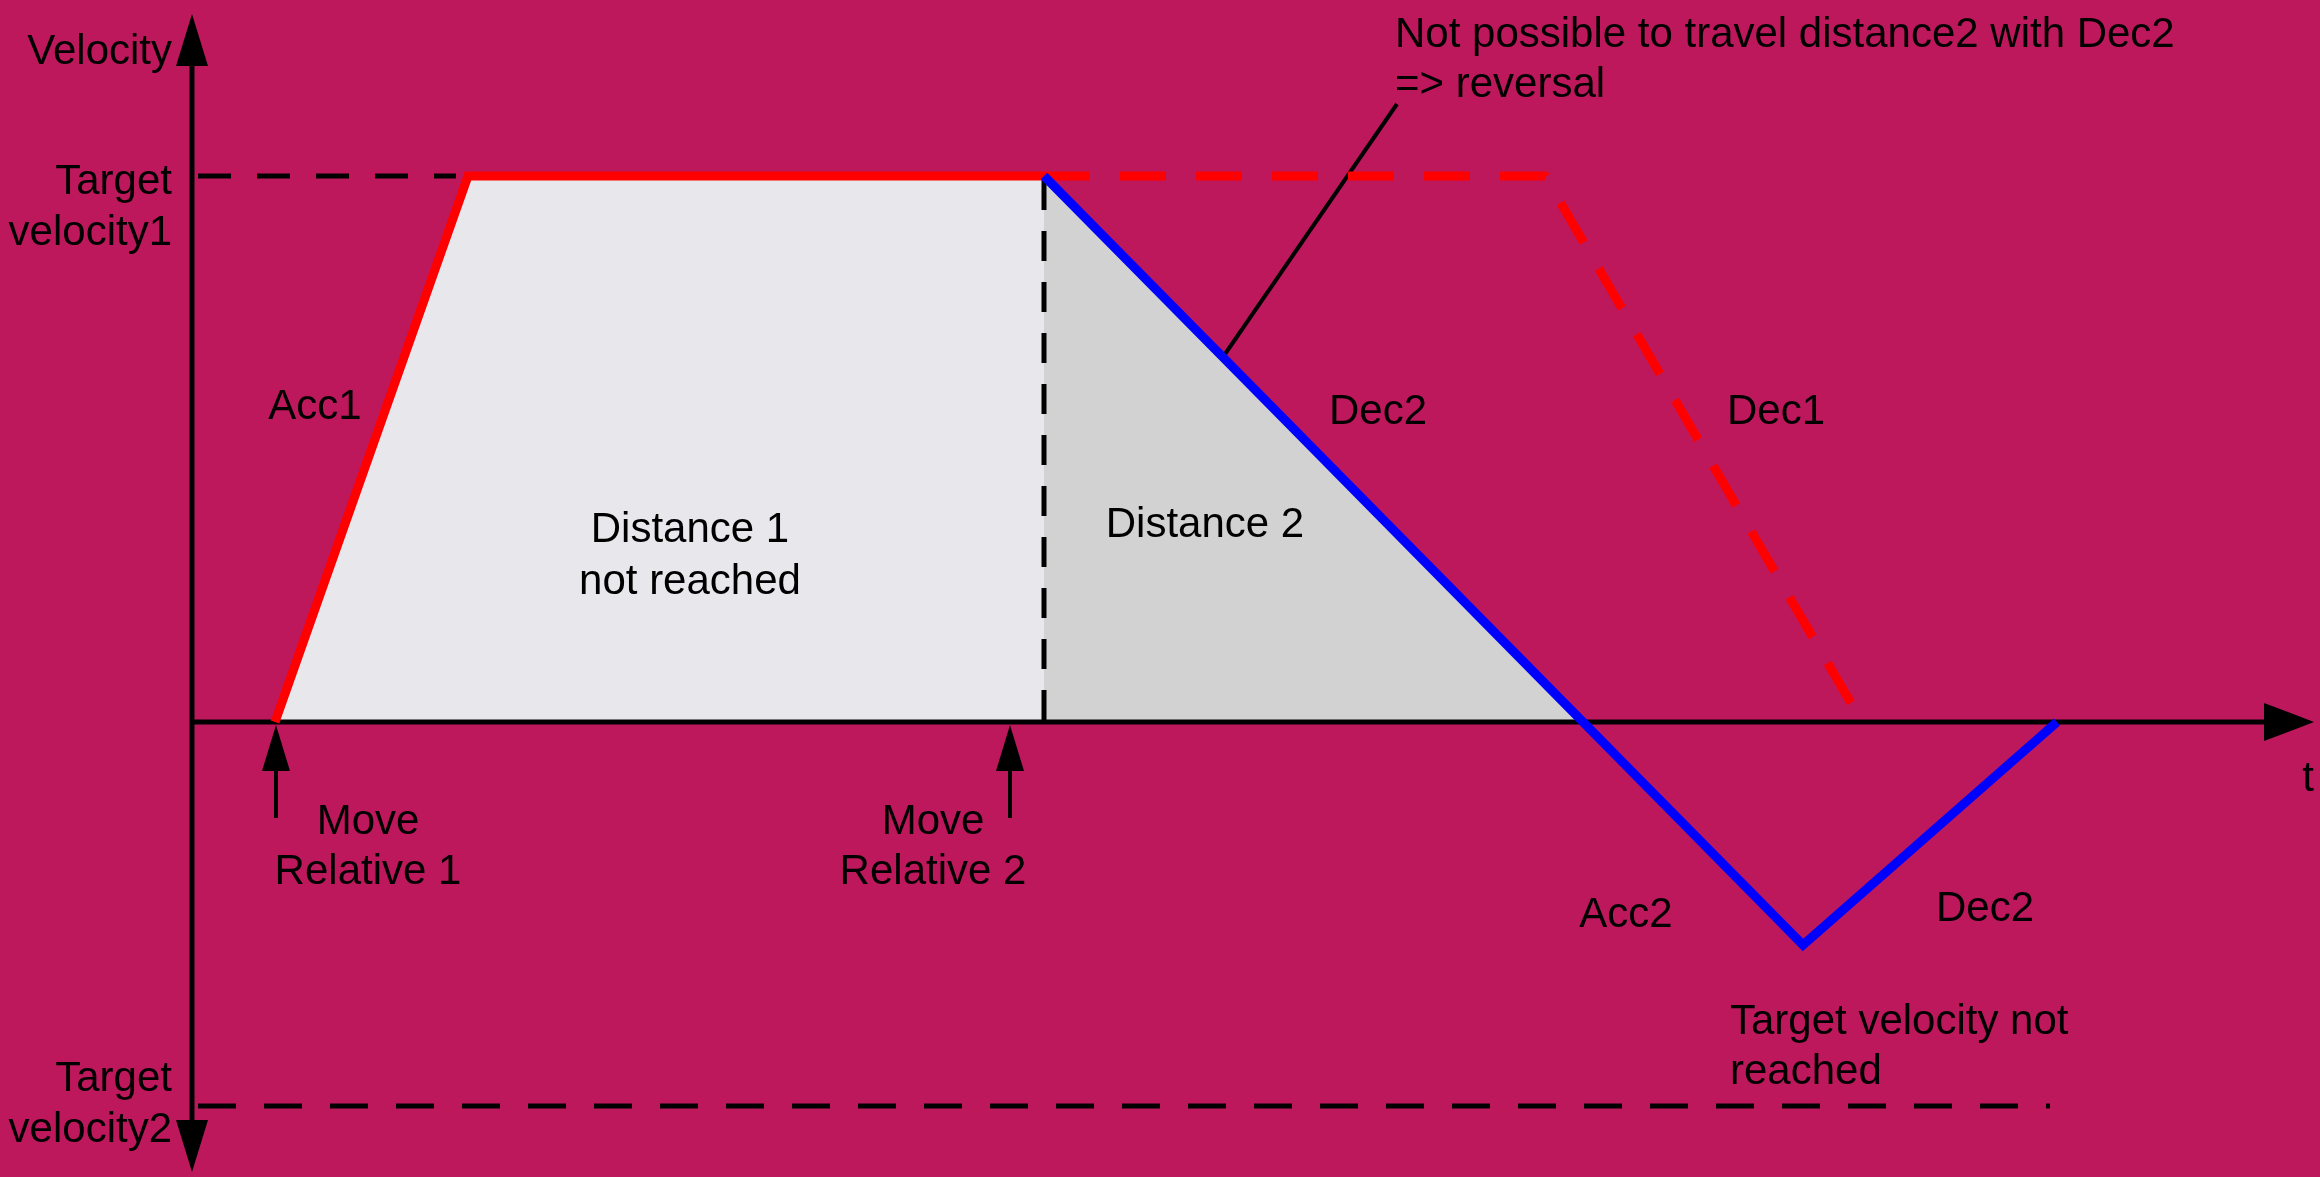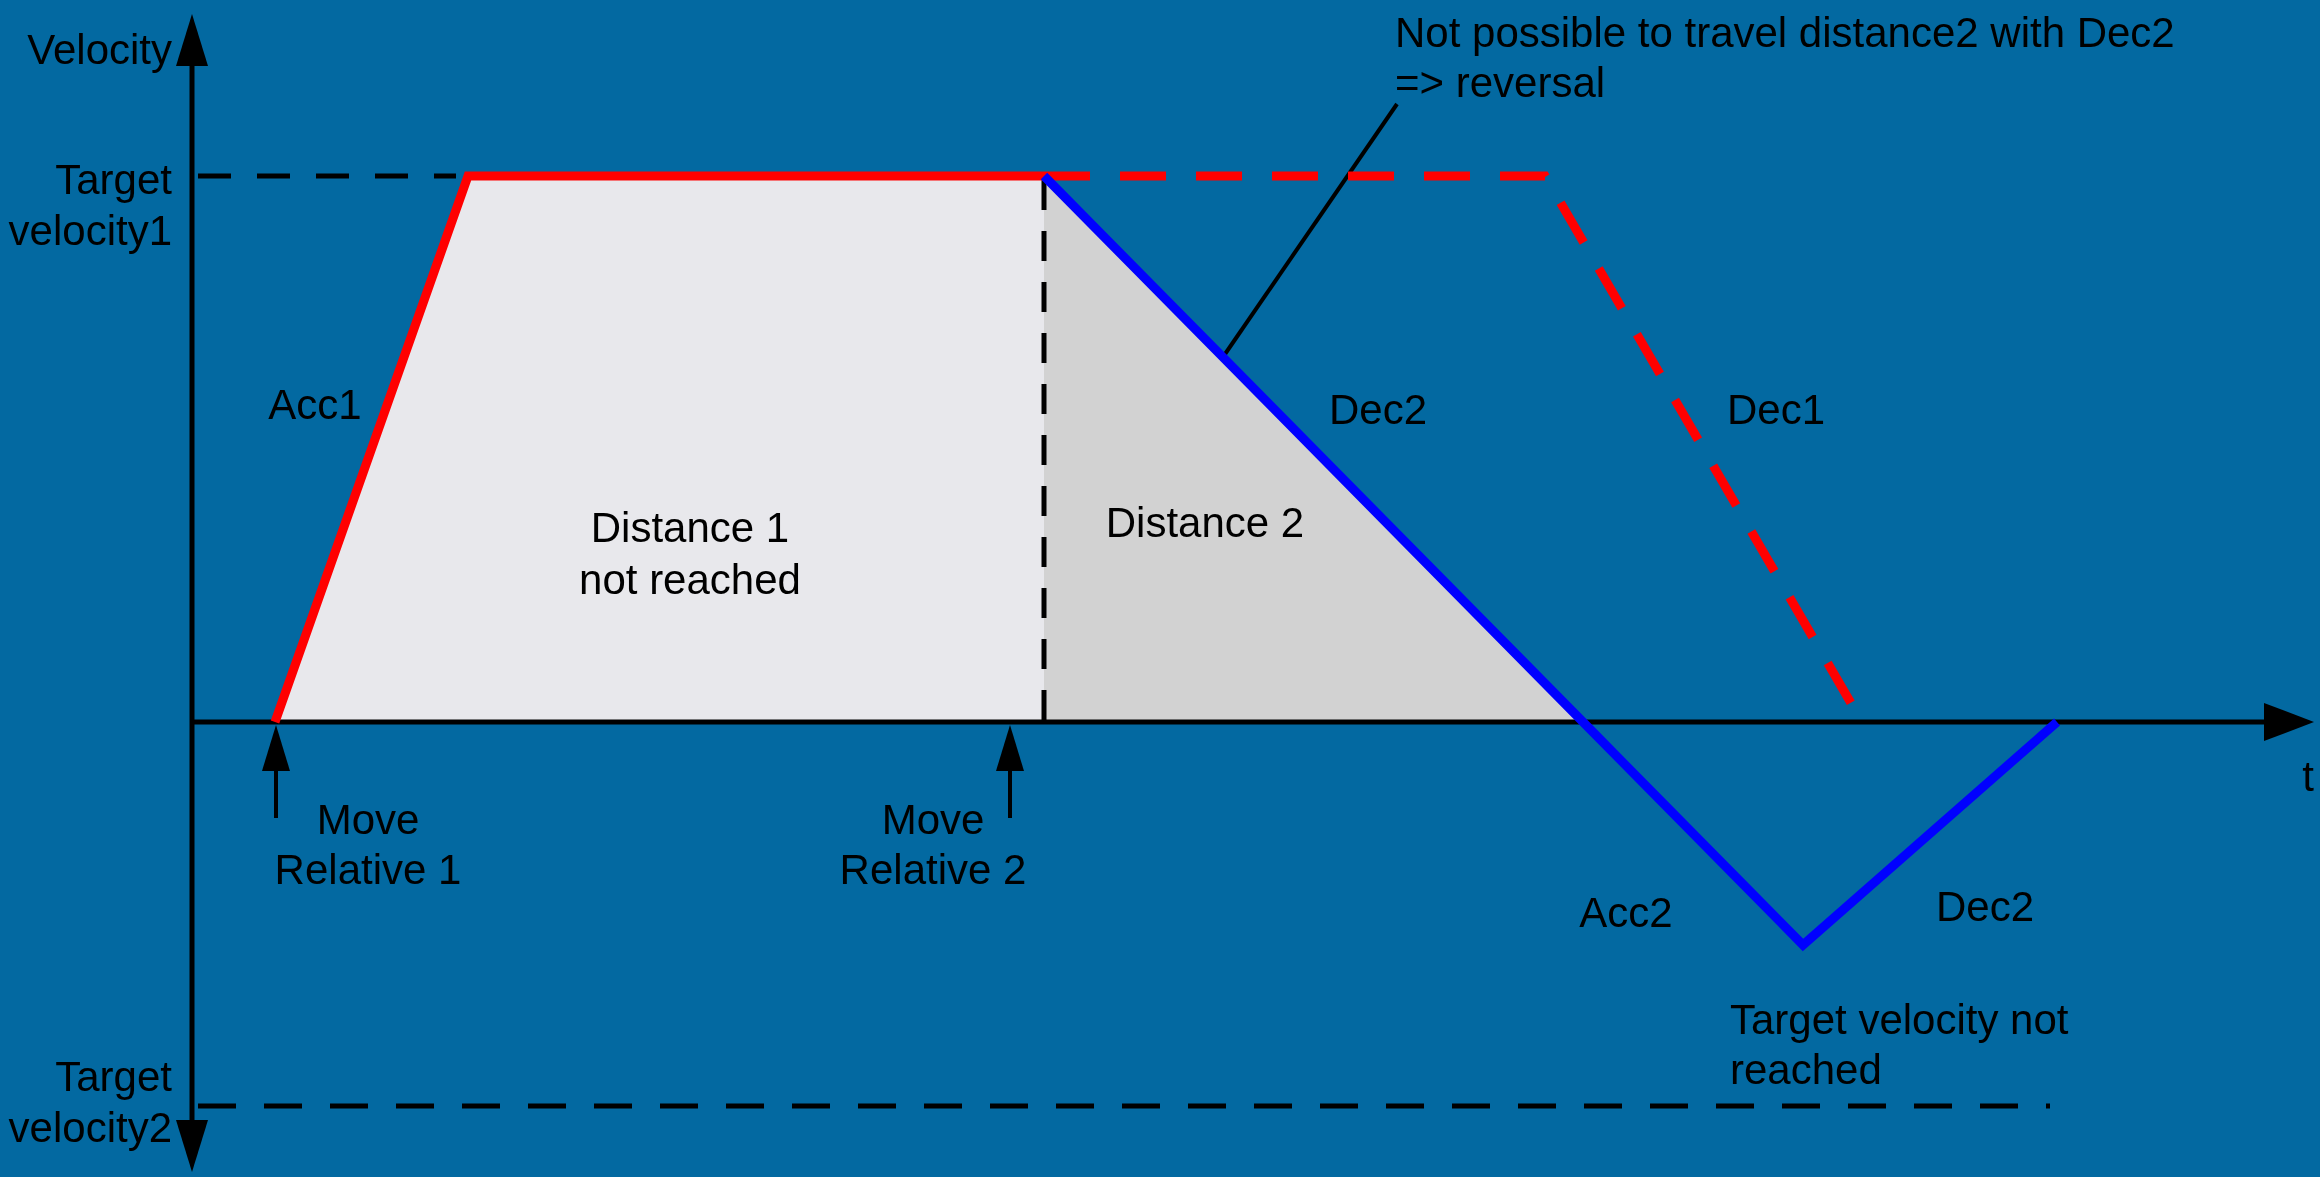--- a/index.html
+++ b/index.html
@@ -4,21 +4,21 @@
 <style>
   html, body {
     margin: 0;
     padding: 0;
     background: #ffffff;
   }
   .canvas {
     position: relative;
     width: 2320px;
     height: 1177px;
-    background: #0369a1;
+    background: #be185d;
     overflow: hidden;
   }
   svg {
     display: block;
   }
   text {
     font-family: "Liberation Sans", "DejaVu Sans", sans-serif;
     font-size: 42px;
     fill: #000000;
   }

